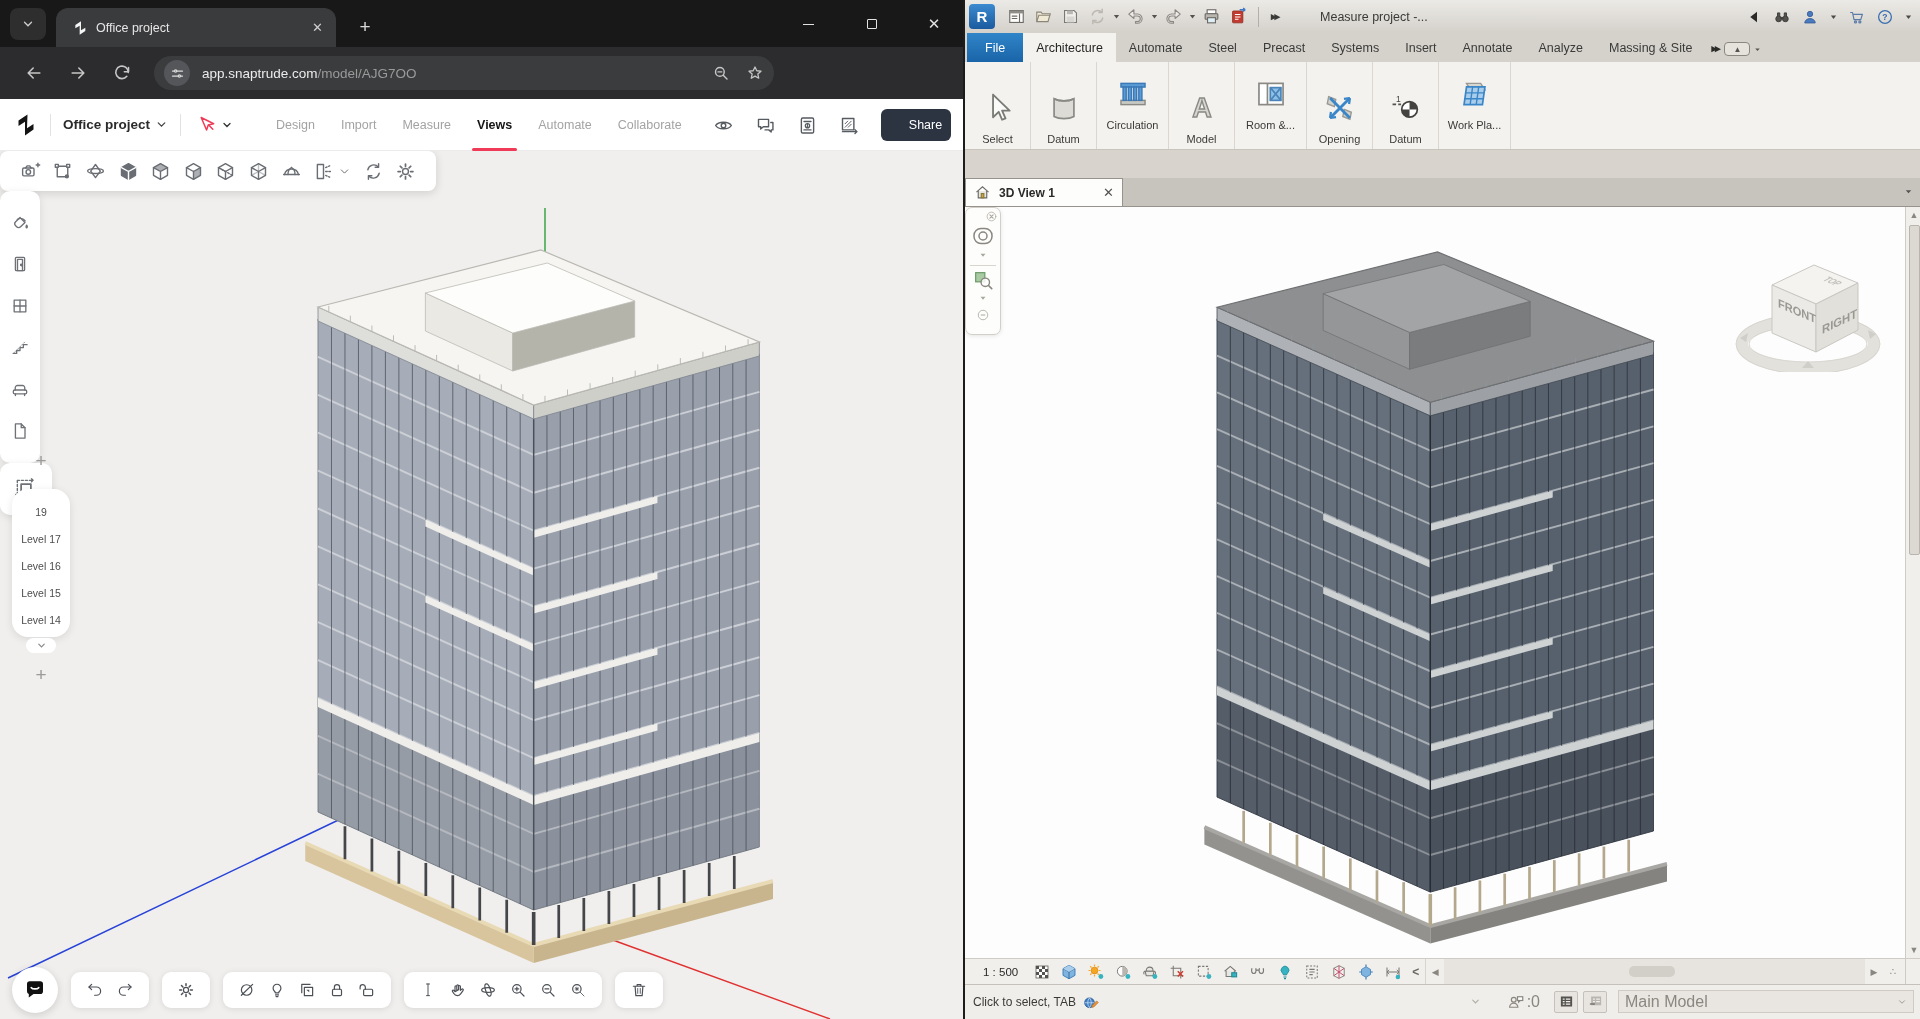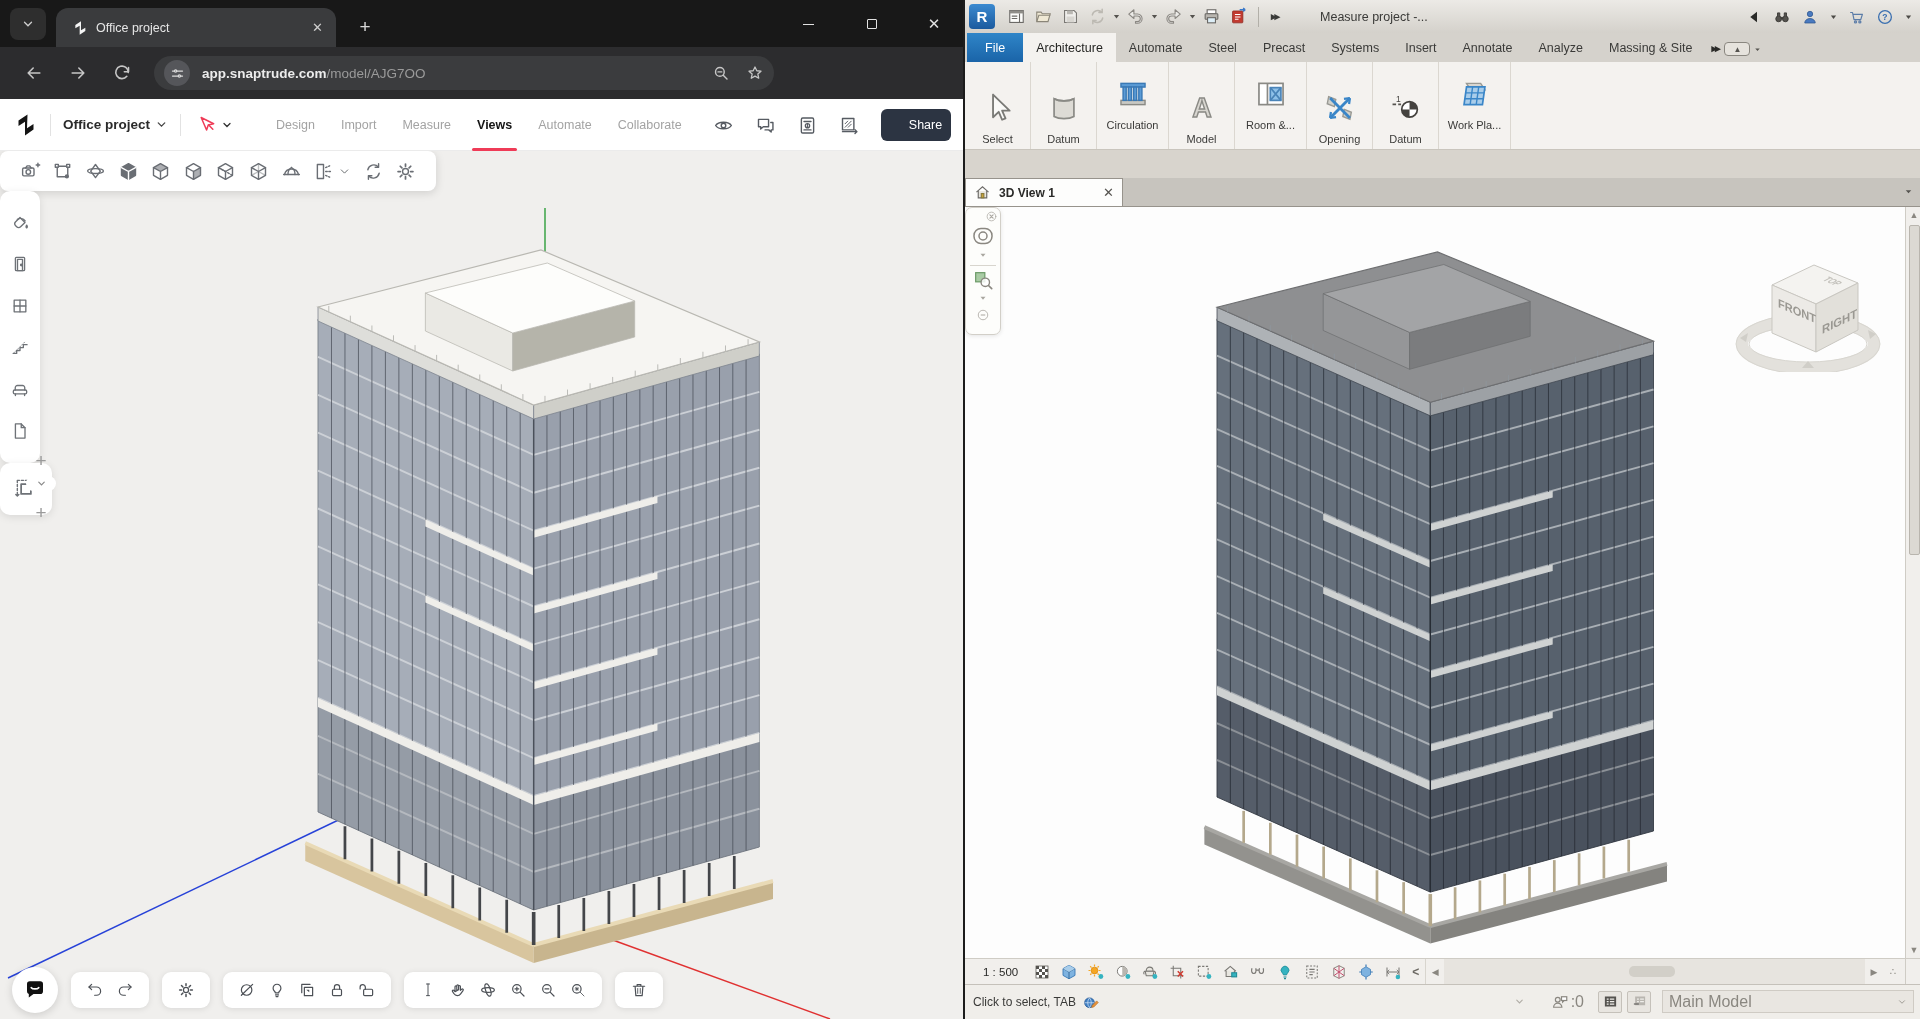--- a/index.html
+++ b/index.html
@@ -21,21 +21,21 @@
   #new-tab{left:352px;top:14px;width:26px;height:26px;color:#d8d8d8;font-size:19px;display:flex;align-items:center;justify-content:center;border-radius:50%;}
   .winbtn{top:14px;width:20px;height:20px;color:#e2e2e2;display:flex;align-items:center;justify-content:center;}
   #cr-min{left:798px;}#cr-max{left:862px;}#cr-close{left:924px;font-size:15px;}
   #cr-min i{display:block;width:11px;height:0;border-top:1.4px solid #e2e2e2;}
   #cr-max i{display:block;width:10px;height:10px;border:1.4px solid #e2e2e2;border-radius:1px;}
   #cr-toolbar{left:0;top:47px;width:963px;height:52px;background:#2c2c2e;display:flex;align-items:center;}
   #cr-toolbar .navic{width:20px;height:20px;color:#c6c6c6;margin-left:24px;}
   #urlbar{margin-left:22px;width:620px;height:34px;background:#3b3c3e;border-radius:17px;display:flex;align-items:center;padding:0 10px;}
   #tune-circle{width:26px;height:26px;border-radius:50%;background:#55565a;color:#dcdcdc;display:flex;align-items:center;justify-content:center;}
   #tune-circle svg{width:15px;height:15px;}
-  #url-host{font-size:13.5px;color:#ececec;margin-left:12px;font-weight:bold;}
+  #url-host{font-size:13.5px;color:#ececec;margin-left:12px;}
   #url-path{font-size:13.5px;color:#9a9a9a;}
   #urlbar .spacer{flex:1;}
   #urlbar .navic2{width:18px;height:18px;color:#c6c6c6;margin-left:16px;}
   #cr-right{position:absolute;right:10px;top:57px;height:34px;display:flex;align-items:center;}
   #cr-right .navic2{width:19px;height:19px;color:#c9c9c9;margin-left:16px;}
   #cr-divider{width:1px;height:18px;background:#5a5a5a;margin-left:16px;}
   #avatar{width:27px;height:27px;border-radius:50%;background:#f0a9ba;margin-left:14px;display:flex;align-items:center;justify-content:center;}
   #avatar svg{width:16px;height:16px;}
 
   #snap-header{left:0;top:99px;width:963px;height:52px;background:#fff;border-bottom:1px solid #ebebeb;display:flex;align-items:center;}
@@ -144,21 +144,21 @@
 
   #rv-status{left:0;top:984px;width:957px;height:35px;background:#f0eeea;border-top:1px solid #c5c1ba;display:flex;align-items:center;font-size:12px;color:#3a3a38;}
   #status-hint{margin-left:8px;white-space:nowrap;overflow:hidden;max-width:280px;}
   #status-globe{width:18px;height:18px;margin-left:6px;}
   #st-right{position:absolute;right:6px;top:984px;height:35px;display:flex;align-items:center;}
   #st-right .caret-g{width:11px;height:11px;color:#b0ada6;margin-right:26px;}
   #st-person{width:18px;height:18px;color:#8a8780;}
   #st-count{color:#8a8780;margin:0 14px 0 2px;}
   .st-btn{width:24px;height:22px;border:1px solid #c5c1ba;background:#e8e5e0;border-radius:2px;display:flex;align-items:center;justify-content:center;margin-right:5px;color:#55534f;}
   .st-btn .ic{width:15px;height:15px;}
-  #mm-field{width:252px;height:23px;background:#e9e6e1;border:1px solid #cfcbc4;display:flex;align-items:center;padding:0 6px;color:#8a8780;margin-left:6px;}
+  #mm-field{width:296px;height:23px;background:#e9e6e1;border:1px solid #cfcbc4;display:flex;align-items:center;padding:0 6px;color:#8a8780;margin-left:6px;}
   #mm-field .spacer{flex:1;}
   #mm-field svg{width:10px;height:10px;color:#a09d96;}
 </style>
 </head>
 <body>
 
 <div id="screen" data-name="screen">
 
   <div id="left" class="abs" data-name="chrome-window">
 
@@ -529,20 +529,27 @@
           <span class="ic" data-name="settings-gear-icon">
             <svg viewBox="0 0 24 24" fill="none" stroke="currentColor" stroke-width="1.6" stroke-linecap="round" stroke-linejoin="round">
               <circle cx="12" cy="12" r="3.4"></circle>
               <path d="M12 3.5v2.6M12 17.9v2.6M3.5 12h2.6M17.9 12h2.6M6 6l1.9 1.9M16.1 16.1 18 18M18 6l-1.9 1.9M7.9 16.1 6 18" stroke-width="2"></path>
             </svg>
           </span>
         </div>
 
       <div id="levels" class="abs" data-name="levels-panel">
         <div class="lv-plus" data-name="add-level-top-button">+</div>
+        <div id="levels-panel" data-name="levels-list">
+            <div class="lv-item" data-name="level-item">19</div>
+            <div class="lv-item" data-name="level-item">Level 17</div>
+            <div class="lv-item" data-name="level-item">Level 16</div>
+            <div class="lv-item" data-name="level-item">Level 15</div>
+            <div class="lv-item" data-name="level-item">Level 14</div>
+          </div>
         <div id="lv-collapse" data-name="levels-collapse-button">
             <svg viewBox="0 0 24 24" fill="none" stroke="currentColor" stroke-width="2.6" stroke-linecap="round">
               <polyline points="6 9 12 15 18 9"></polyline>
             </svg>
           </div>
         <div class="lv-plus bottom" data-name="add-level-bottom-button">+</div>
       </div>
 
       <div id="library-strip" data-name="object-library-strip">
           <span class="ic" data-name="materials-bucket-icon">

